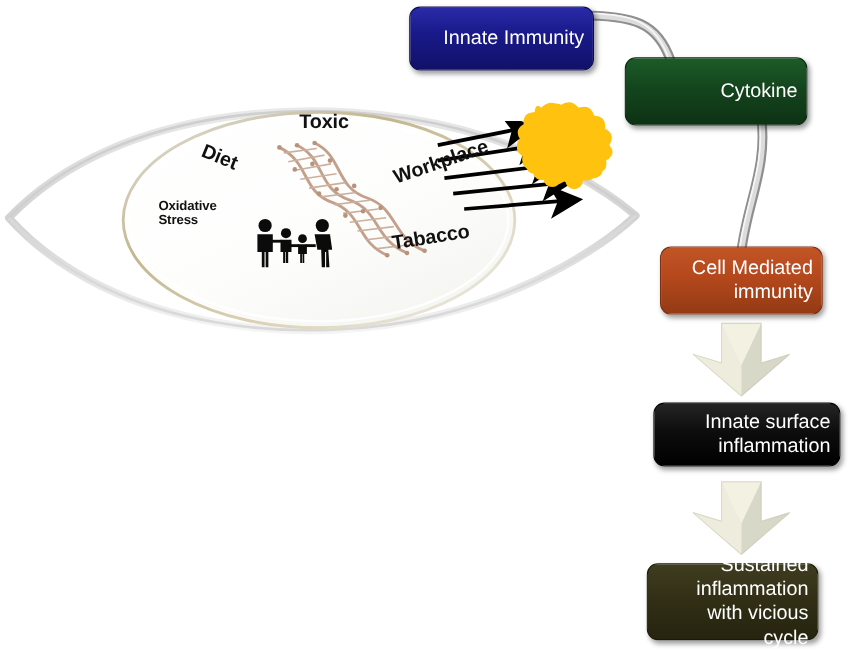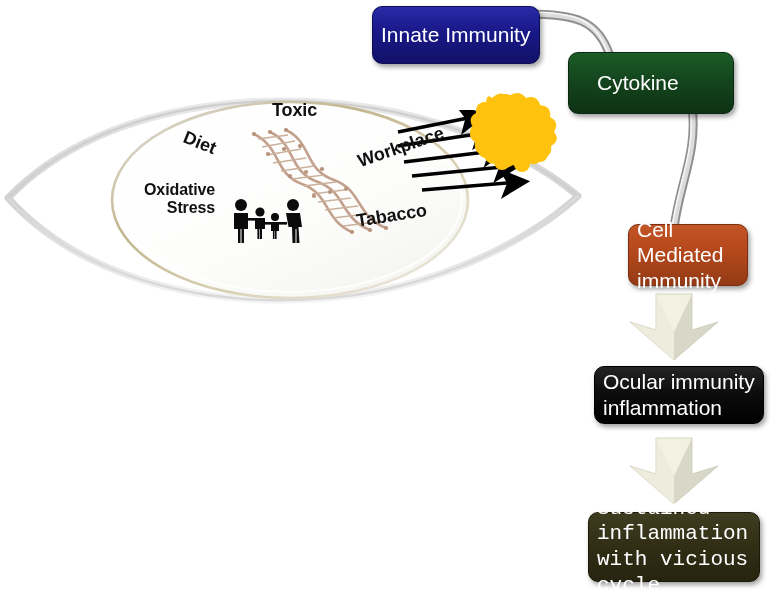--- a/index.html
+++ b/index.html
@@ -41,44 +41,44 @@
     position: absolute;
     color: #111111;
     font-weight: bold;
     white-space: nowrap;
     line-height: 1.12;
     letter-spacing: -0.1px;
   }
   .lbl-toxic   { left: 272px; top: 38px;  font-size: 18px; }
   .lbl-diet    { left: 188px; top: 65px;  font-size: 18px; transform: rotate(22deg); transform-origin: left top; }
   .lbl-work    { left: 355px; top: 90px;  font-size: 18px; transform: rotate(-19deg); transform-origin: left top; }
-  .lbl-oxi     { left: 144px; top: 119px; font-size: 16px; text-align: right; }
+  .lbl-oxi     { left: 144px; top: 119px; font-size: 12px; text-align: left; }
   .lbl-tab     { left: 355px; top: 149px; font-size: 18px; transform: rotate(-9deg); transform-origin: left top; }
   .lbl-pharm   { left: 178px; top: 177px; font-size: 18px; }
 
   
   #dna-art, #family-art, #blob-art, #arrows-art {
     position: absolute;
     pointer-events: none;
   }
   #dna-art    { left: 248px; top: 128px; }
   #family-art { left: 228px; top: 198px; }
   #blob-art   { left: 462px; top: 92px; }
   #arrows-art { left: 394px; top: 110px; }
 
   
   .flowbox {
     position: absolute;
     border-radius: 10px;
     display: flex;
     align-items: center;
     justify-content: center;
-    text-align: left;
+    text-align: right;
     color: #ffffff;
-    font-size: 21px;
+    font-size: 18px;
     line-height: 1.22;
     box-sizing: border-box;
     padding: 4px 8px;
     box-shadow: 2px 3px 5px rgba(0,0,0,0.38);
   }
   .flowbox .boxlabel {
     display: block;
     width: 100%;
     white-space: pre-line;
   }
@@ -90,37 +90,36 @@
     border: 1px solid #0d0d52;
   }
   #box-cytokine {
     left: 568px; top: 52px;
     width: 166px; height: 62px;
     background: linear-gradient(180deg, #1c5c28 0%, #14451d 45%, #0d3214 100%);
     border: 1px solid #0a2810;
     padding-left: 28px;
   }
   #box-cellmed {
-    left: 628px; top: 224px;
-    width: 120px; height: 62px;
+    left: 600px; top: 224px;
+    width: 148px; height: 62px;
     background: linear-gradient(180deg, #c25526 0%, #b4481c 45%, #933a15 100%);
     border: 1px solid #7a2f10;
   }
   #box-ocular {
     left: 594px; top: 366px;
     width: 170px; height: 58px;
     background: linear-gradient(180deg, #242424 0%, #0d0d0d 45%, #000000 100%);
     border: 1px solid #000000;
   }
   #box-sustained {
     left: 588px; top: 512px;
-    width: 172px; height: 70px;
+    width: 156px; height: 70px;
     background: linear-gradient(180deg, #3f3d20 0%, #322f16 45%, #26240f 100%);
     border: 1px solid #1b1a0a;
-    font-family: Liberation Mono, monospace;
   }
 
   
   .connector, .chevron {
     position: absolute;
     pointer-events: none;
   }
   #conn-innate-cytokine { left: 524px; top: 8px; }
   #conn-cytokine-cell   { left: 648px; top: 104px; }
   #chev-1 { left: 626px; top: 292px; }
@@ -324,21 +323,21 @@
   <div id="box-cytokine" class="flowbox">
     <span class="boxlabel">Cytokine</span>
   </div>
 
   <div id="box-cellmed" class="flowbox">
     <span class="boxlabel">Cell Mediated
 immunity</span>
   </div>
 
   <div id="box-ocular" class="flowbox">
-    <span class="boxlabel">Ocular immunity
+    <span class="boxlabel">Innate surface
 inflammation</span>
   </div>
 
   <div id="box-sustained" class="flowbox">
     <span class="boxlabel">Sustained
 inflammation
 with vicious cycle</span>
   </div>
 
 </div>

